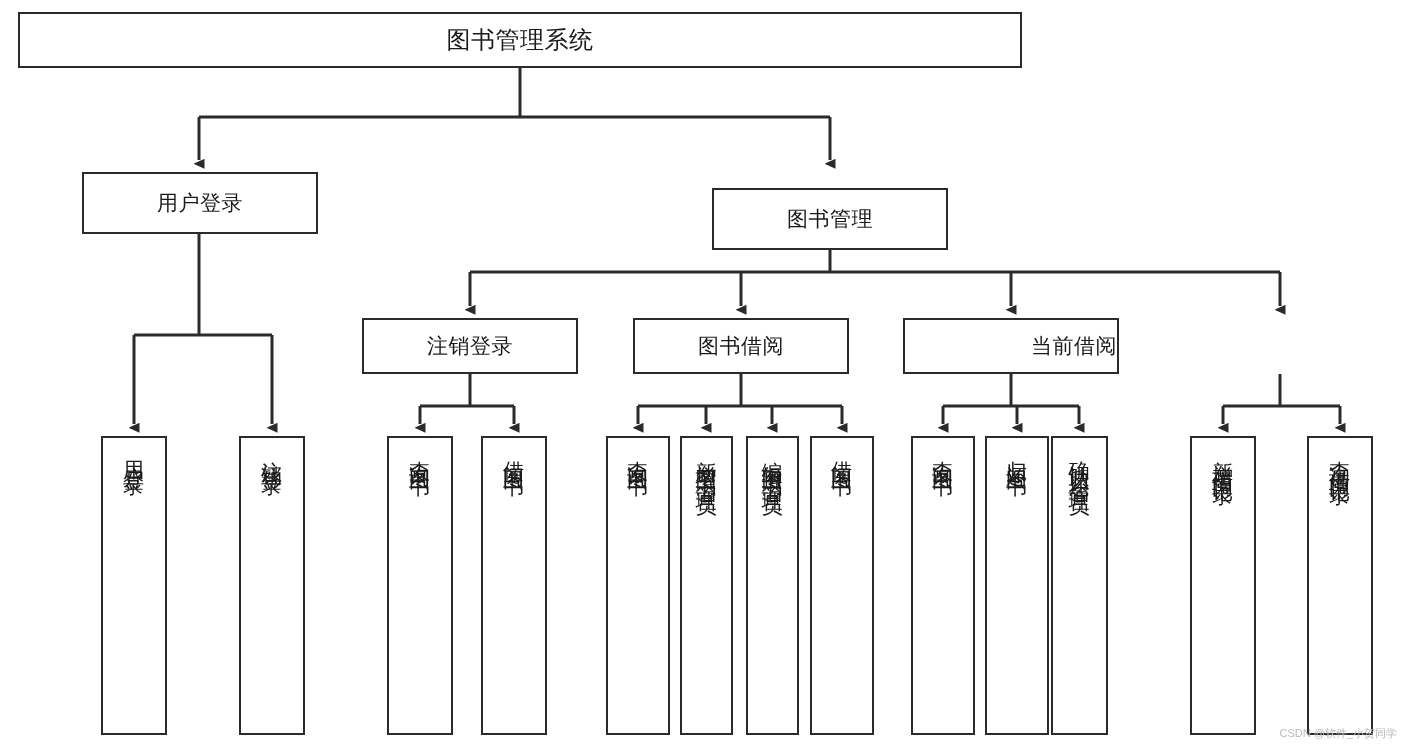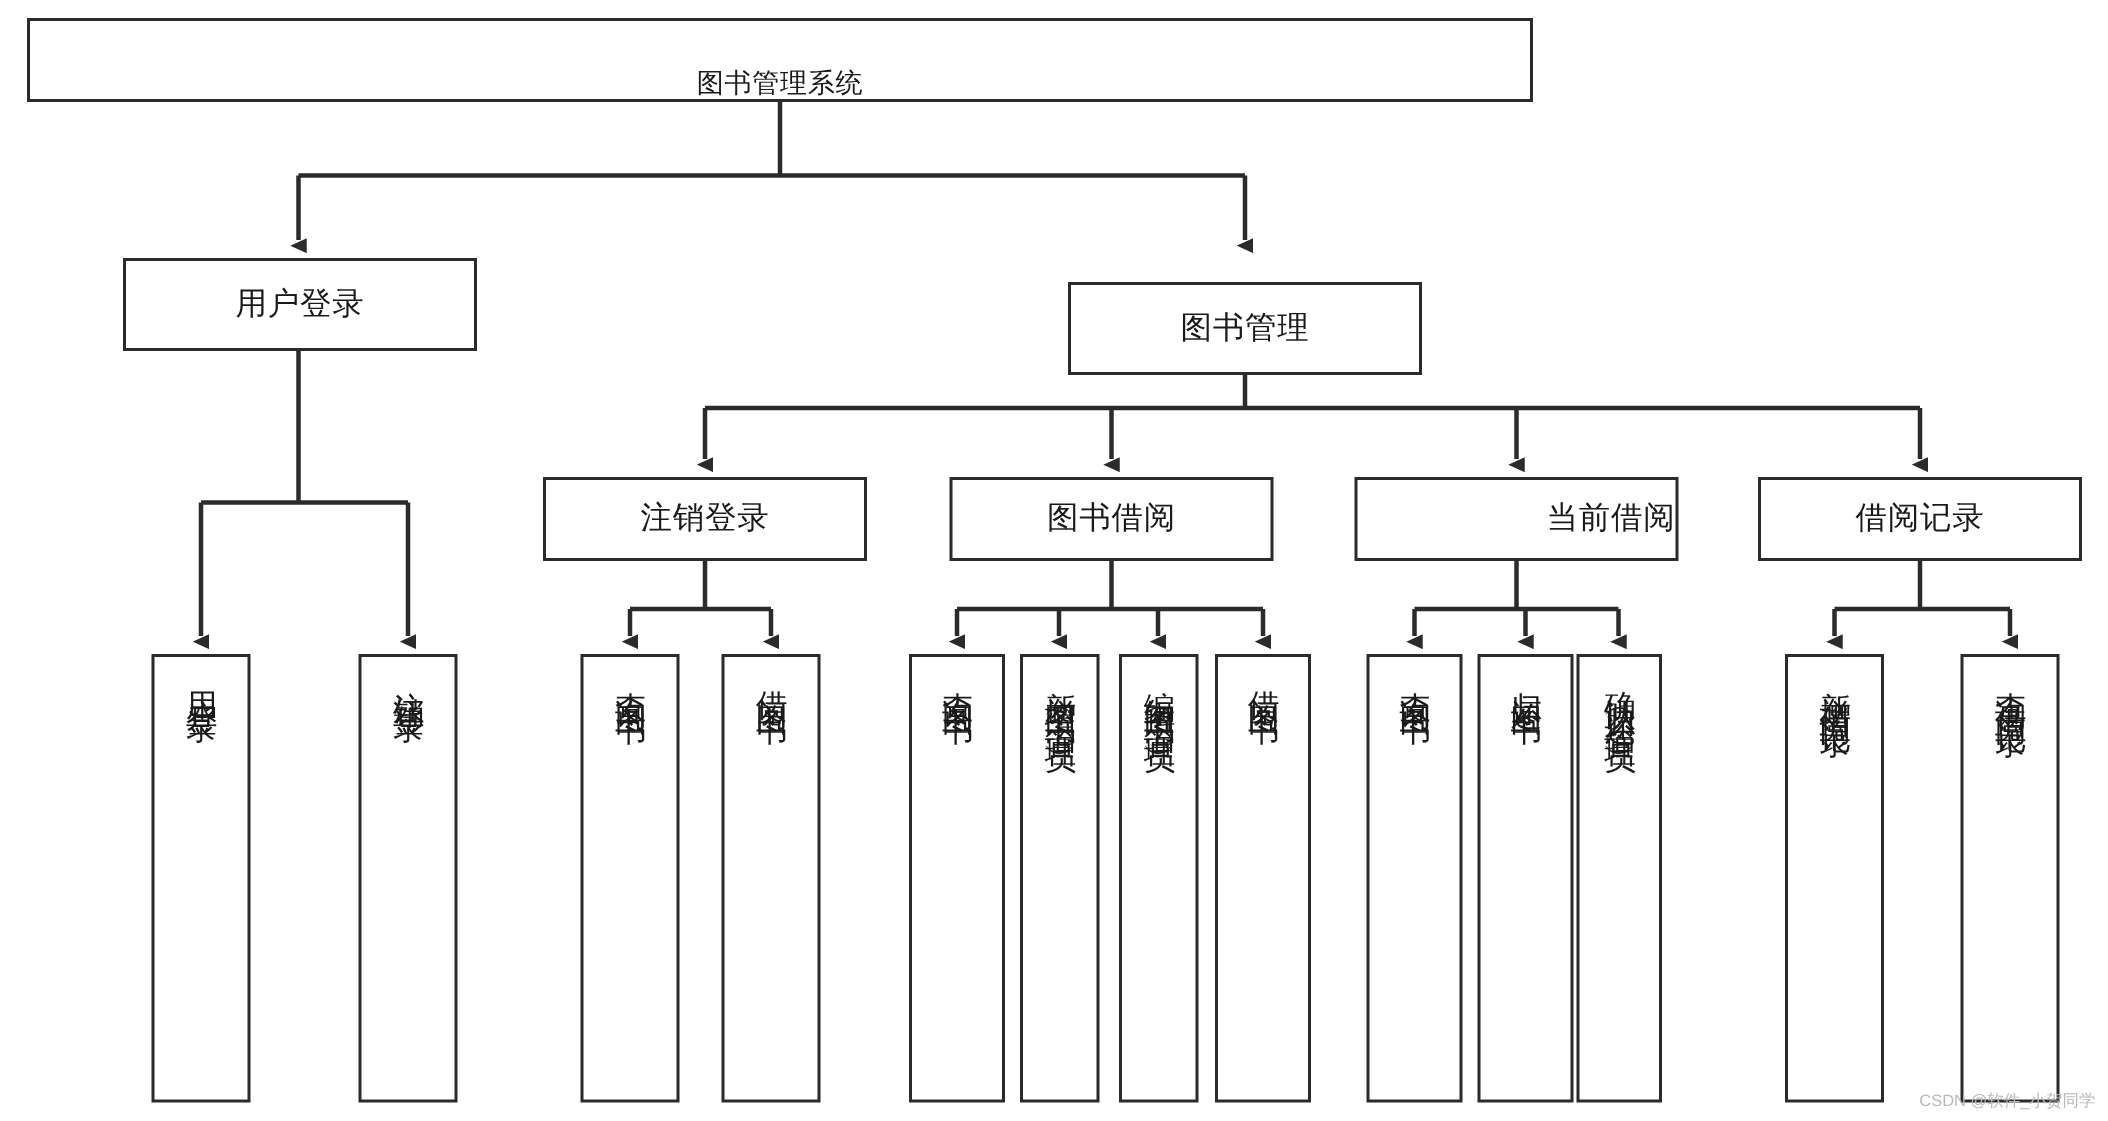--- a/index.html
+++ b/index.html
@@ -35,22 +35,21 @@
     align-items: center;
     justify-content: center;
     color: #1a1a1a;
     line-height: 1.18;
   }
   .node.h {
     font-size: 21px;
     letter-spacing: 0.5px;
   }
   .node.root {
-    font-size: 18px;
-    align-items: flex-end;
+    font-size: 24px;
   }
   .node.v {
     font-size: 21px;
     align-items: flex-start;
     padding-top: 6px;
   }
   .vtext {
     writing-mode: vertical-rl;
     text-orientation: upright;
     letter-spacing: 5px;
@@ -143,23 +142,20 @@
 
   <div class="node h" id="n-l3-0" style="left: 362px; top: 318px; width: 216px; height: 56px;">
     <span class="htext">注销登录</span>
   </div>
   <div class="node h" id="n-l3-1" style="left: 633px; top: 318px; width: 216px; height: 56px;">
     <span class="htext">图书借阅</span>
   </div>
   <div class="node h" id="n-l3-2" style="left: 903px; top: 318px; width: 216px; height: 56px; justify-content: flex-end;">
     <span class="htext">当前借阅</span>
   </div>
-  <div class="node h" id="n-l3-3" style="left: 1172px; top: 318px; width: 216px; height: 56px;">
-    <span class="htext">借阅记录</span>
-  </div>
 
   <div class="node v" id="n-leaf-0" style="left: 101px; top: 436px; width: 66px; height: 299px;">
     <span class="vtext">用户登录</span>
   </div>
   <div class="node v" id="n-leaf-1" style="left: 239px; top: 436px; width: 66px; height: 299px;">
     <span class="vtext">注销登录</span>
   </div>
   <div class="node v" id="n-leaf-2" style="left: 387px; top: 436px; width: 66px; height: 299px;">
     <span class="vtext">查询图书</span>
   </div>

